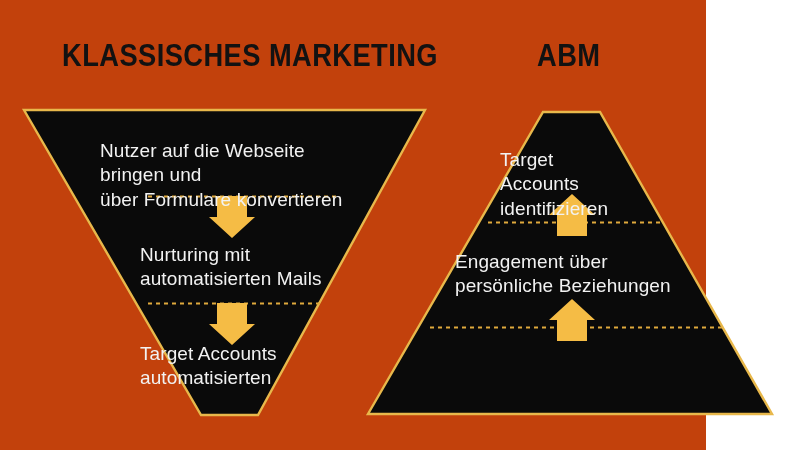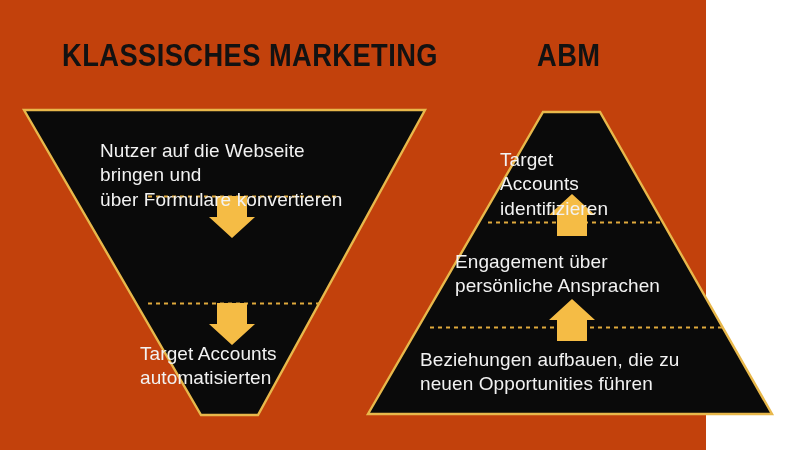--- a/index.html
+++ b/index.html
@@ -101,24 +101,24 @@
       <line x1="430" y1="327.5" x2="725" y2="327.5" stroke="#e0a93c" stroke-width="2.2" stroke-dasharray="4 4" stroke-linecap="butt"></line>
 
       <polygon points="572,194 595,215 587,215 587,236 557,236 557,215 549,215" fill="#f5bc45"></polygon>
 
       <polygon points="572,299 595,320 587,320 587,341 557,341 557,320 549,320" fill="#f5bc45"></polygon>
     </g>
   </svg>
 
   <div class="seg-text" id="f-seg-0">Nutzer auf die Webseite bringen und
 über Formulare konvertieren</div>
+  <div class="seg-text" id="f-seg-1">Nurturing mit
+automatisierten Mails</div>
   <div class="seg-text" id="f-seg-2">Target Accounts
 automatisierten</div>
 
   <div class="seg-text" id="p-seg-0">Target
 Accounts
 identifizieren</div>
   <div class="seg-text" id="p-seg-1">Engagement über
-persönliche Ansprachen</div>
-  <div class="seg-text" id="p-seg-2">Beziehungen aufbauen, die zu
-neuen Opportunities führen</div>
+persönliche Beziehungen</div>
 
 </div>
 
 </body></html>

